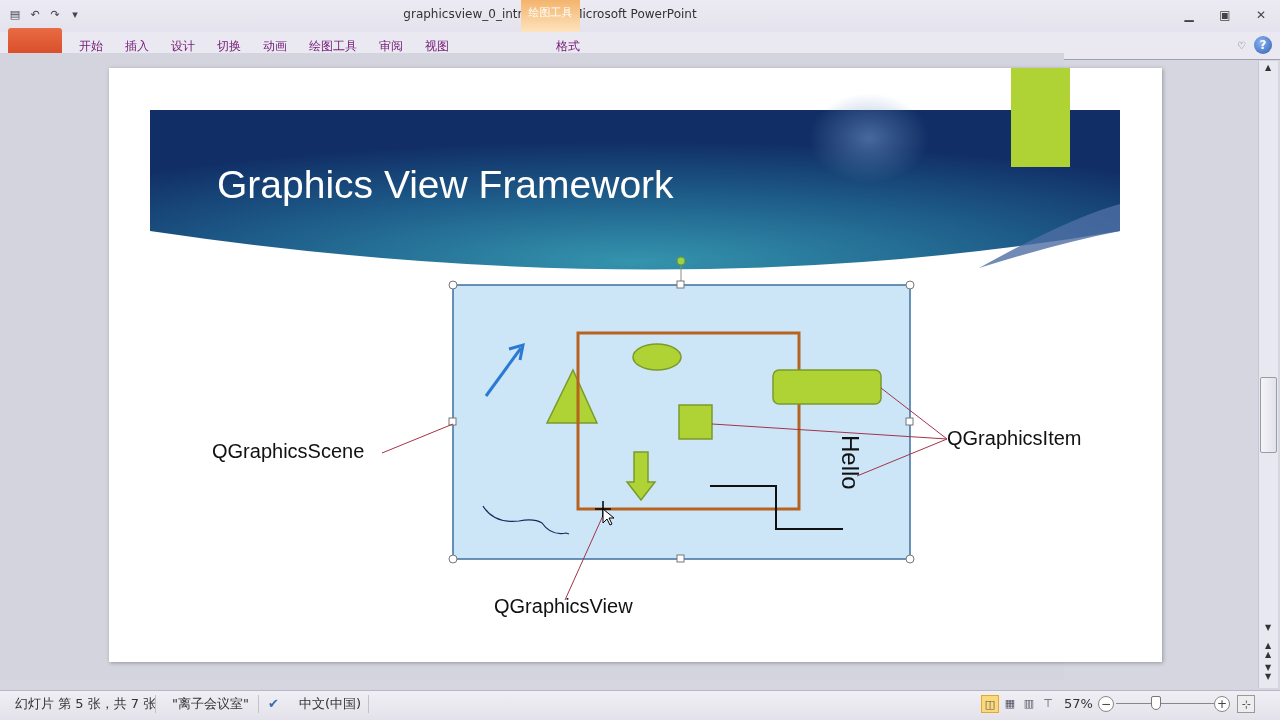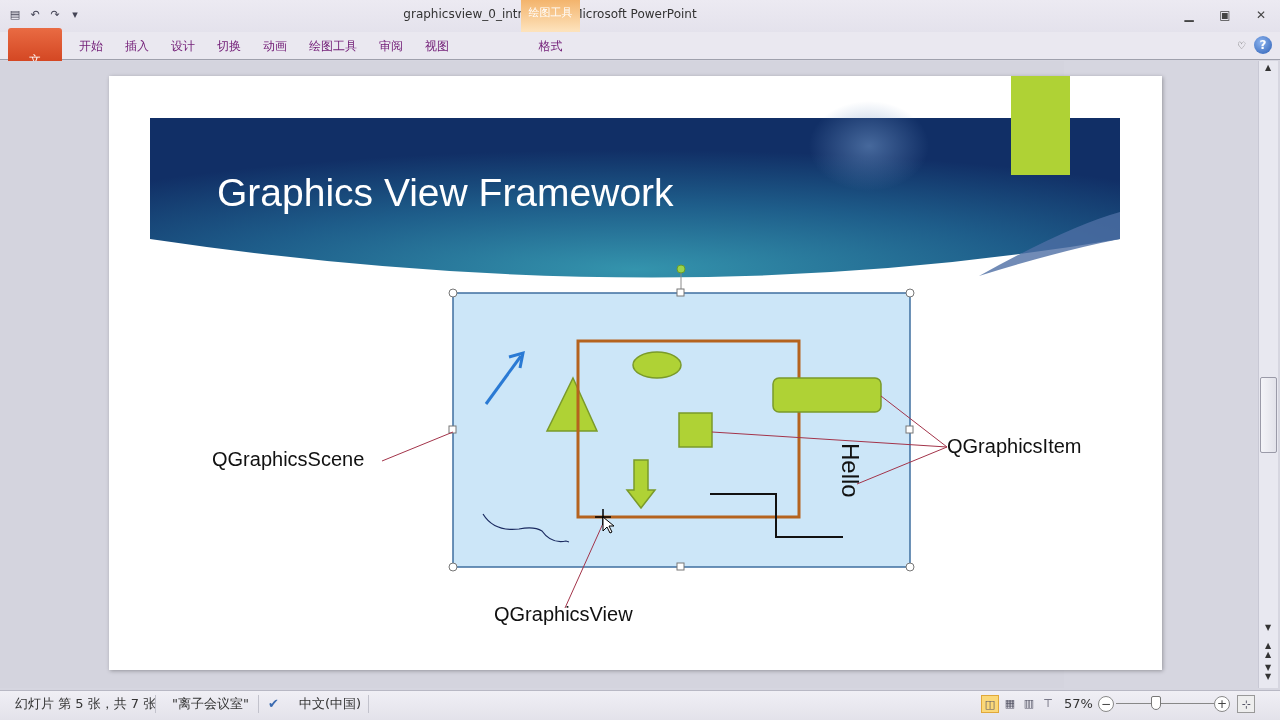--- a/index.html
+++ b/index.html
@@ -10,25 +10,25 @@
   .qat span { display: inline-block; width: 14px; height: 14px; font-size: 11px; line-height: 14px; text-align: center; color: #445; }
   .title { position: absolute; left: 0; right: 0; top: 7px; text-align: center; font-size: 12px; color: #333; padding-right: 180px; }
   .win-ctrls { position: absolute; right: 8px; top: 6px; display: flex; gap: 14px; }
   .win-ctrls span { width: 22px; height: 18px; font-size: 12px; color: #444; text-align: center; line-height: 18px; }
   .tooltab { position: absolute; left: 521px; top: 0; width: 59px; height: 60px; background: linear-gradient(#f3b46c, #fde1b9 50%, #f3ece8); }
   .tooltab-label { position: absolute; left: 0; right: 0; top: 5px; text-align: center; font-size: 11px; color: #fff; }
   .ribbon { position: absolute; left: 0; top: 32px; width: 1280px; height: 28px; background: #eae8f0; border-bottom: 1px solid #9fa0ac; }
   .tabs { position: absolute; left: 8px; top: 0; height: 28px; display: flex; align-items: center; }
   .tab { font-size: 12px; color: #701a75; padding: 0 11px; height: 28px; line-height: 28px; }
   .tab.file { background: linear-gradient(#e96b43, #d24420); color: #fff; width: 54px; text-align: center; padding: 18px; border-radius: 3px 3px 0 0; margin-right: 6px; }
-  .tab.format { position: absolute; left: 513px; width: 59px; text-align: center; padding: 0; }
+  .tab.format { position: absolute; left: 513px; width: 59px; text-align: right; padding: 0; }
   .ribbon-right { position: absolute; right: 8px; top: 4px; display: flex; gap: 8px; align-items: center; }
   .help { width: 18px; height: 18px; border-radius: 50%; background: radial-gradient(circle at 40% 35%, #8db4ef, #2c5fb5); color: #fff; font-size: 12px; font-weight: bold; text-align: center; line-height: 18px; }
   .caret { font-size: 10px; color: #555; }
-  .editor { position: absolute; left: 0; top: 61px; width: 1064px; height: 627px; background: #d4d4de; }
+  .editor { position: absolute; left: 0; top: 53px; width: 1064px; height: 627px; background: #d4d4de; }
   .slide { position: absolute; left: 109px; top: 15px; width: 1053px; height: 594px; background: #fff; box-shadow: 1px 1px 4px rgba(0,0,0,0.3); overflow: hidden; }
   .vscroll { position: absolute; left: 1258px; top: 61px; width: 20px; height: 627px; background: #e8e8f0; border-left: 1px solid #c8c8d4; }
   .vscroll .thumb { position: absolute; left: 1px; top: 316px; width: 17px; height: 76px; background: linear-gradient(90deg, #f4f4f8, #e2e2ea); border: 1px solid #9a9aa8; border-radius: 2px; }
   .vscroll .arr { position: absolute; left: 0; width: 18px; text-align: center; font-size: 8px; color: #333; }
   .statusbar { position: absolute; left: 0; top: 690px; width: 1280px; height: 30px; background: linear-gradient(#f0eff5, #e3e2ea); border-top: 1px solid #b8b8c4; }
   .sb-item { position: absolute; top: 0; height: 26px; line-height: 26px; font-size: 13px; color: #333; }
   .sb-sep { position: absolute; top: 4px; width: 1px; height: 18px; background: #c2c2cc; }
   .view-btn { position: absolute; top: 4px; width: 18px; height: 18px; font-size: 11px; text-align: center; line-height: 18px; color: #556; }
   .view-btn.active { background: #fbd878; border: 1px solid #e0a83a; }
   .zoom-circle { position: absolute; top: 5px; width: 16px; height: 16px; border-radius: 50%; border: 1px solid #888; background: #fff; font-size: 12px; line-height: 14px; text-align: center; color: #444; }

